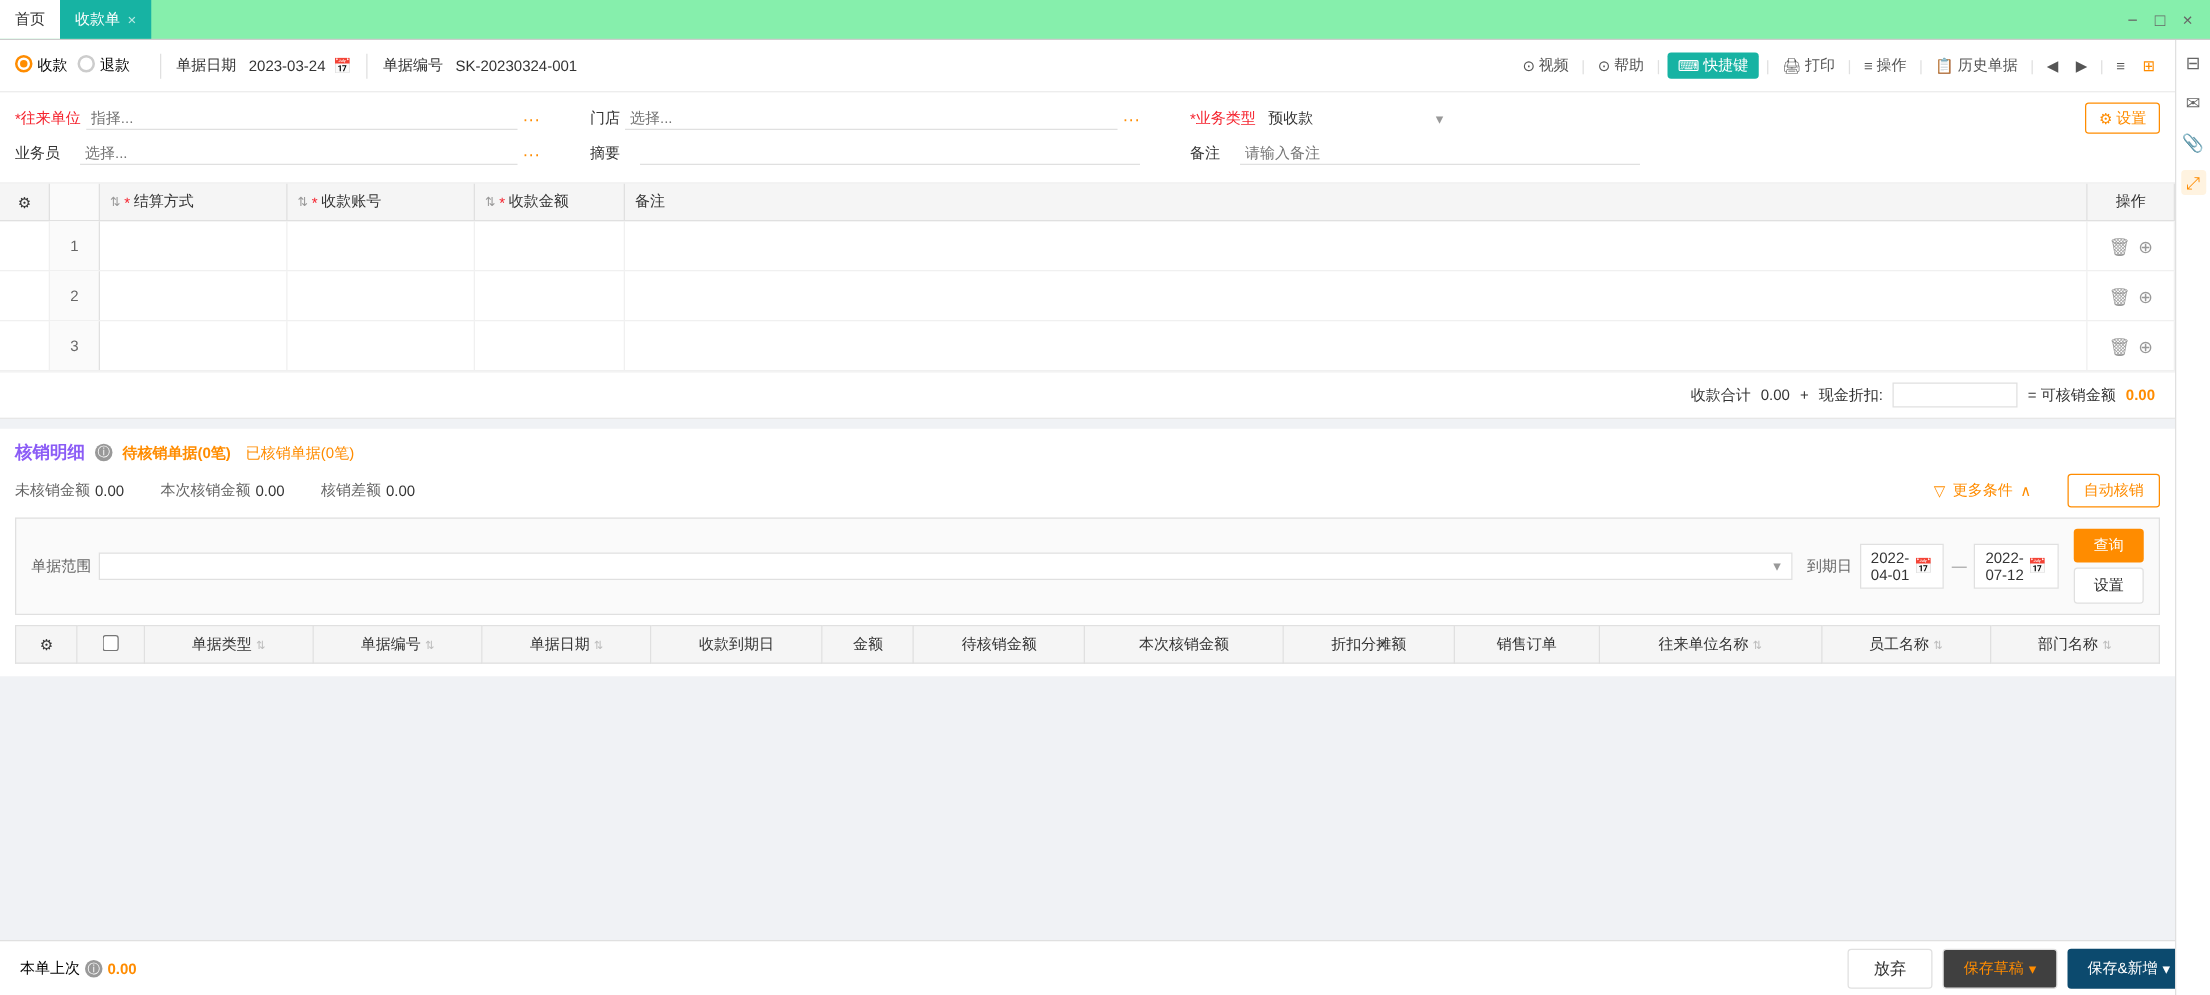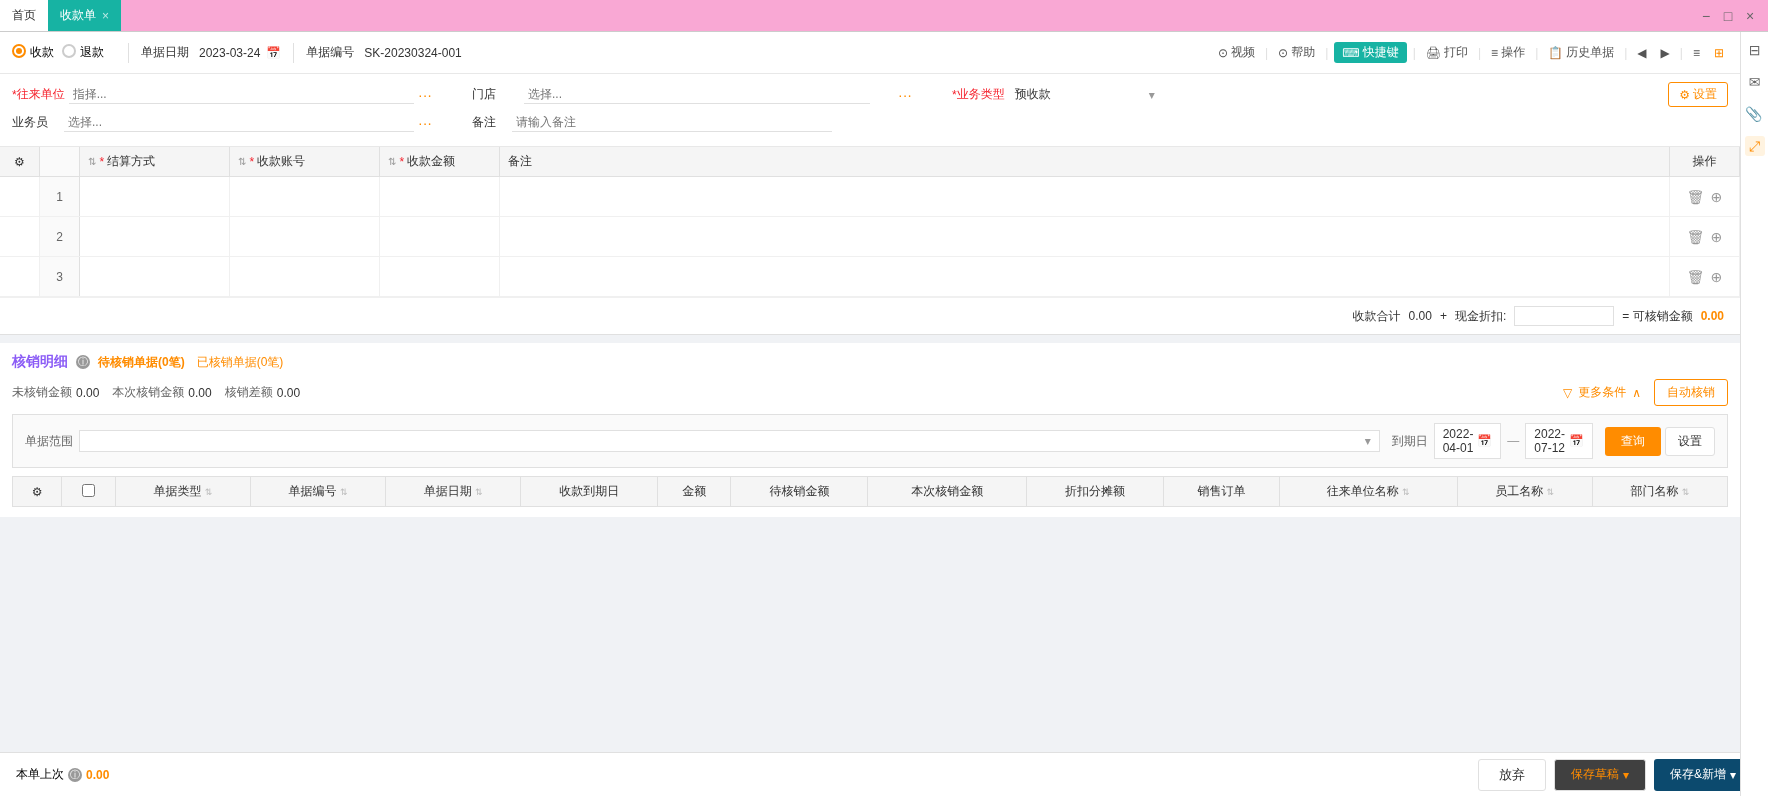--- a/index.html
+++ b/index.html
@@ -1,19 +1,19 @@
 <!DOCTYPE html>
 <html><head>
   <meta charset="utf-8">
   <style>
     * { box-sizing: border-box; margin: 0; padding: 0; font-family: 'Microsoft YaHei', Arial, sans-serif; font-size: 12px; }
     body { background: #f0f2f5; width: 1768px; height: 796px; overflow: hidden; }
 
     
-    .tab-bar { display: flex; align-items: center; background: #f9a8d4; height: 32px; border-bottom: 1px solid #ccc; }
+    .tab-bar { display: flex; align-items: center; background: #86efac; height: 32px; border-bottom: 1px solid #ccc; }
     .tab-item { padding: 0 12px; height: 100%; display: flex; align-items: center; cursor: pointer; font-size: 13px; color: #333; }
     .tab-item.active { background: #17b3a3; color: #fff; }
     .tab-item .tab-close { margin-left: 6px; cursor: pointer; opacity: 0.7; }
     .tab-item.home { background: #fff; color: #333; }
     .window-controls { margin-left: auto; display: flex; align-items: center; gap: 2px; padding-right: 8px; }
     .win-btn { width: 20px; height: 20px; display: flex; align-items: center; justify-content: center; cursor: pointer; color: #666; font-size: 14px; }
 
     
     .toolbar { background: #fff; height: 42px; display: flex; align-items: center; padding: 0 12px; border-bottom: 1px solid #e8e8e8; gap: 4px; }
     .radio-group { display: flex; align-items: center; gap: 8px; margin-right: 12px; }
@@ -66,21 +66,21 @@
     
     .section { background: #fff; margin-top: 8px; padding: 10px 12px; }
     .section-header { display: flex; align-items: center; gap: 8px; margin-bottom: 8px; }
     .section-title { font-size: 14px; font-weight: bold; color: #8b5cf6; }
     .section-tabs { display: flex; gap: 12px; align-items: center; }
     .section-tab { color: #ff8c00; cursor: pointer; font-size: 12px; }
     .section-tab.active { font-weight: bold; }
     .info-icon { width: 14px; height: 14px; border-radius: 50%; background: #999; color: #fff; display: inline-flex; align-items: center; justify-content: center; font-size: 10px; cursor: pointer; }
 
     
-    .stats-row { display: flex; align-items: center; gap: 13px; margin-bottom: 8px; }
+    .stats-row { display: flex; align-items: center; gap: 29px; margin-bottom: 8px; }
     .stat-item { display: flex; align-items: center; gap: 4px; color: #333; }
     .stat-label { color: #666; }
     .stat-value { color: #333; font-weight: 500; }
     .more-conditions { margin-left: auto; display: flex; align-items: center; gap: 6px; color: #ff8c00; cursor: pointer; }
     .auto-btn { background: #fff; border: 1px solid #ff8c00; color: #ff8c00; padding: 4px 12px; border-radius: 3px; cursor: pointer; }
 
     
     .filter-row { display: flex; align-items: center; gap: 12px; padding: 8px 0; border: 1px solid #e0e0e0; padding: 8px 12px; background: #fafafa; margin-bottom: 8px; }
     .filter-field { display: flex; align-items: center; gap: 6px; flex: 1; }
     .filter-label { color: #666; white-space: nowrap; }
@@ -203,21 +203,21 @@
   <div class="form-area">
     <div class="form-row">
 
       <div class="form-field" style="flex:2; max-width:420px;">
         <span class="required-star">* </span>
         <span class="form-field-label">往来单位</span>
         <input class="form-input" style="width: 260px;" placeholder="指择...">
         <span class="more-btn">···</span>
       </div>
 
-      <div class="form-field" style="flex:2; max-width:440px; margin-left:40px;gap:24px;">
+      <div class="form-field" style="flex:2; max-width:440px; margin-left:40px;">
         <span class="form-field-label optional">门店</span>
         <input class="form-input" style="width: 260px;" placeholder="选择...">
         <span class="more-btn">···</span>
       </div>
 
       <div class="form-field" style="flex:2; max-width:360px; margin-left:40px;">
         <span class="required-star">* </span>
         <span class="form-field-label">业务类型</span>
         <div class="form-select" style="margin-left:6px; flex:1;gap:38px;">
           <span class="select-value">预收款</span>
@@ -232,20 +232,24 @@
     </div>
 
     <div class="form-row">
 
       <div class="form-field" style="flex:2; max-width:420px;">
         <span class="form-field-label optional">业务员</span>
         <input class="form-input" style="width: 260px; margin-left: 12px;" placeholder="选择...">
         <span class="more-btn">···</span>
       </div>
 
+      <div class="form-field" style="flex:2; max-width:440px; margin-left:40px;">
+        <span class="form-field-label optional">摘要</span>
+        <input class="form-input" style="width: 300px; margin-left: 12px;">
+      </div>
 
       <div class="form-field" style="flex:2; max-width:360px; margin-left:40px;">
         <span class="form-field-label optional">备注</span>
         <input class="form-input" style="width: 260px; margin-left: 12px;" placeholder="请输入备注">
       </div>
     </div>
   </div>
 
   <div style="background:#fff; padding: 0 0 0 0; border-bottom:1px solid #e0e0e0;">
 
@@ -367,21 +371,21 @@
         <div class="filter-date">
           <span class="date-value">2022-04-01</span>
           <span class="date-icon">📅</span>
         </div>
         <span class="filter-sep">—</span>
         <div class="filter-date">
           <span class="date-value">2022-07-12</span>
           <span class="date-icon">📅</span>
         </div>
       </div>
-      <div style="margin-left:auto; display:flex; flex-direction:row; gap:4px;">
+      <div style="margin-left:auto; display:flex; flex-direction:column; gap:4px;">
         <button class="query-btn">查询</button>
         <button class="settings-btn2">设置</button>
       </div>
     </div>
 
     <table class="data-table">
       <thead>
         <tr>
           <th>⚙</th>
           <th><input type="checkbox" style=""></th>

